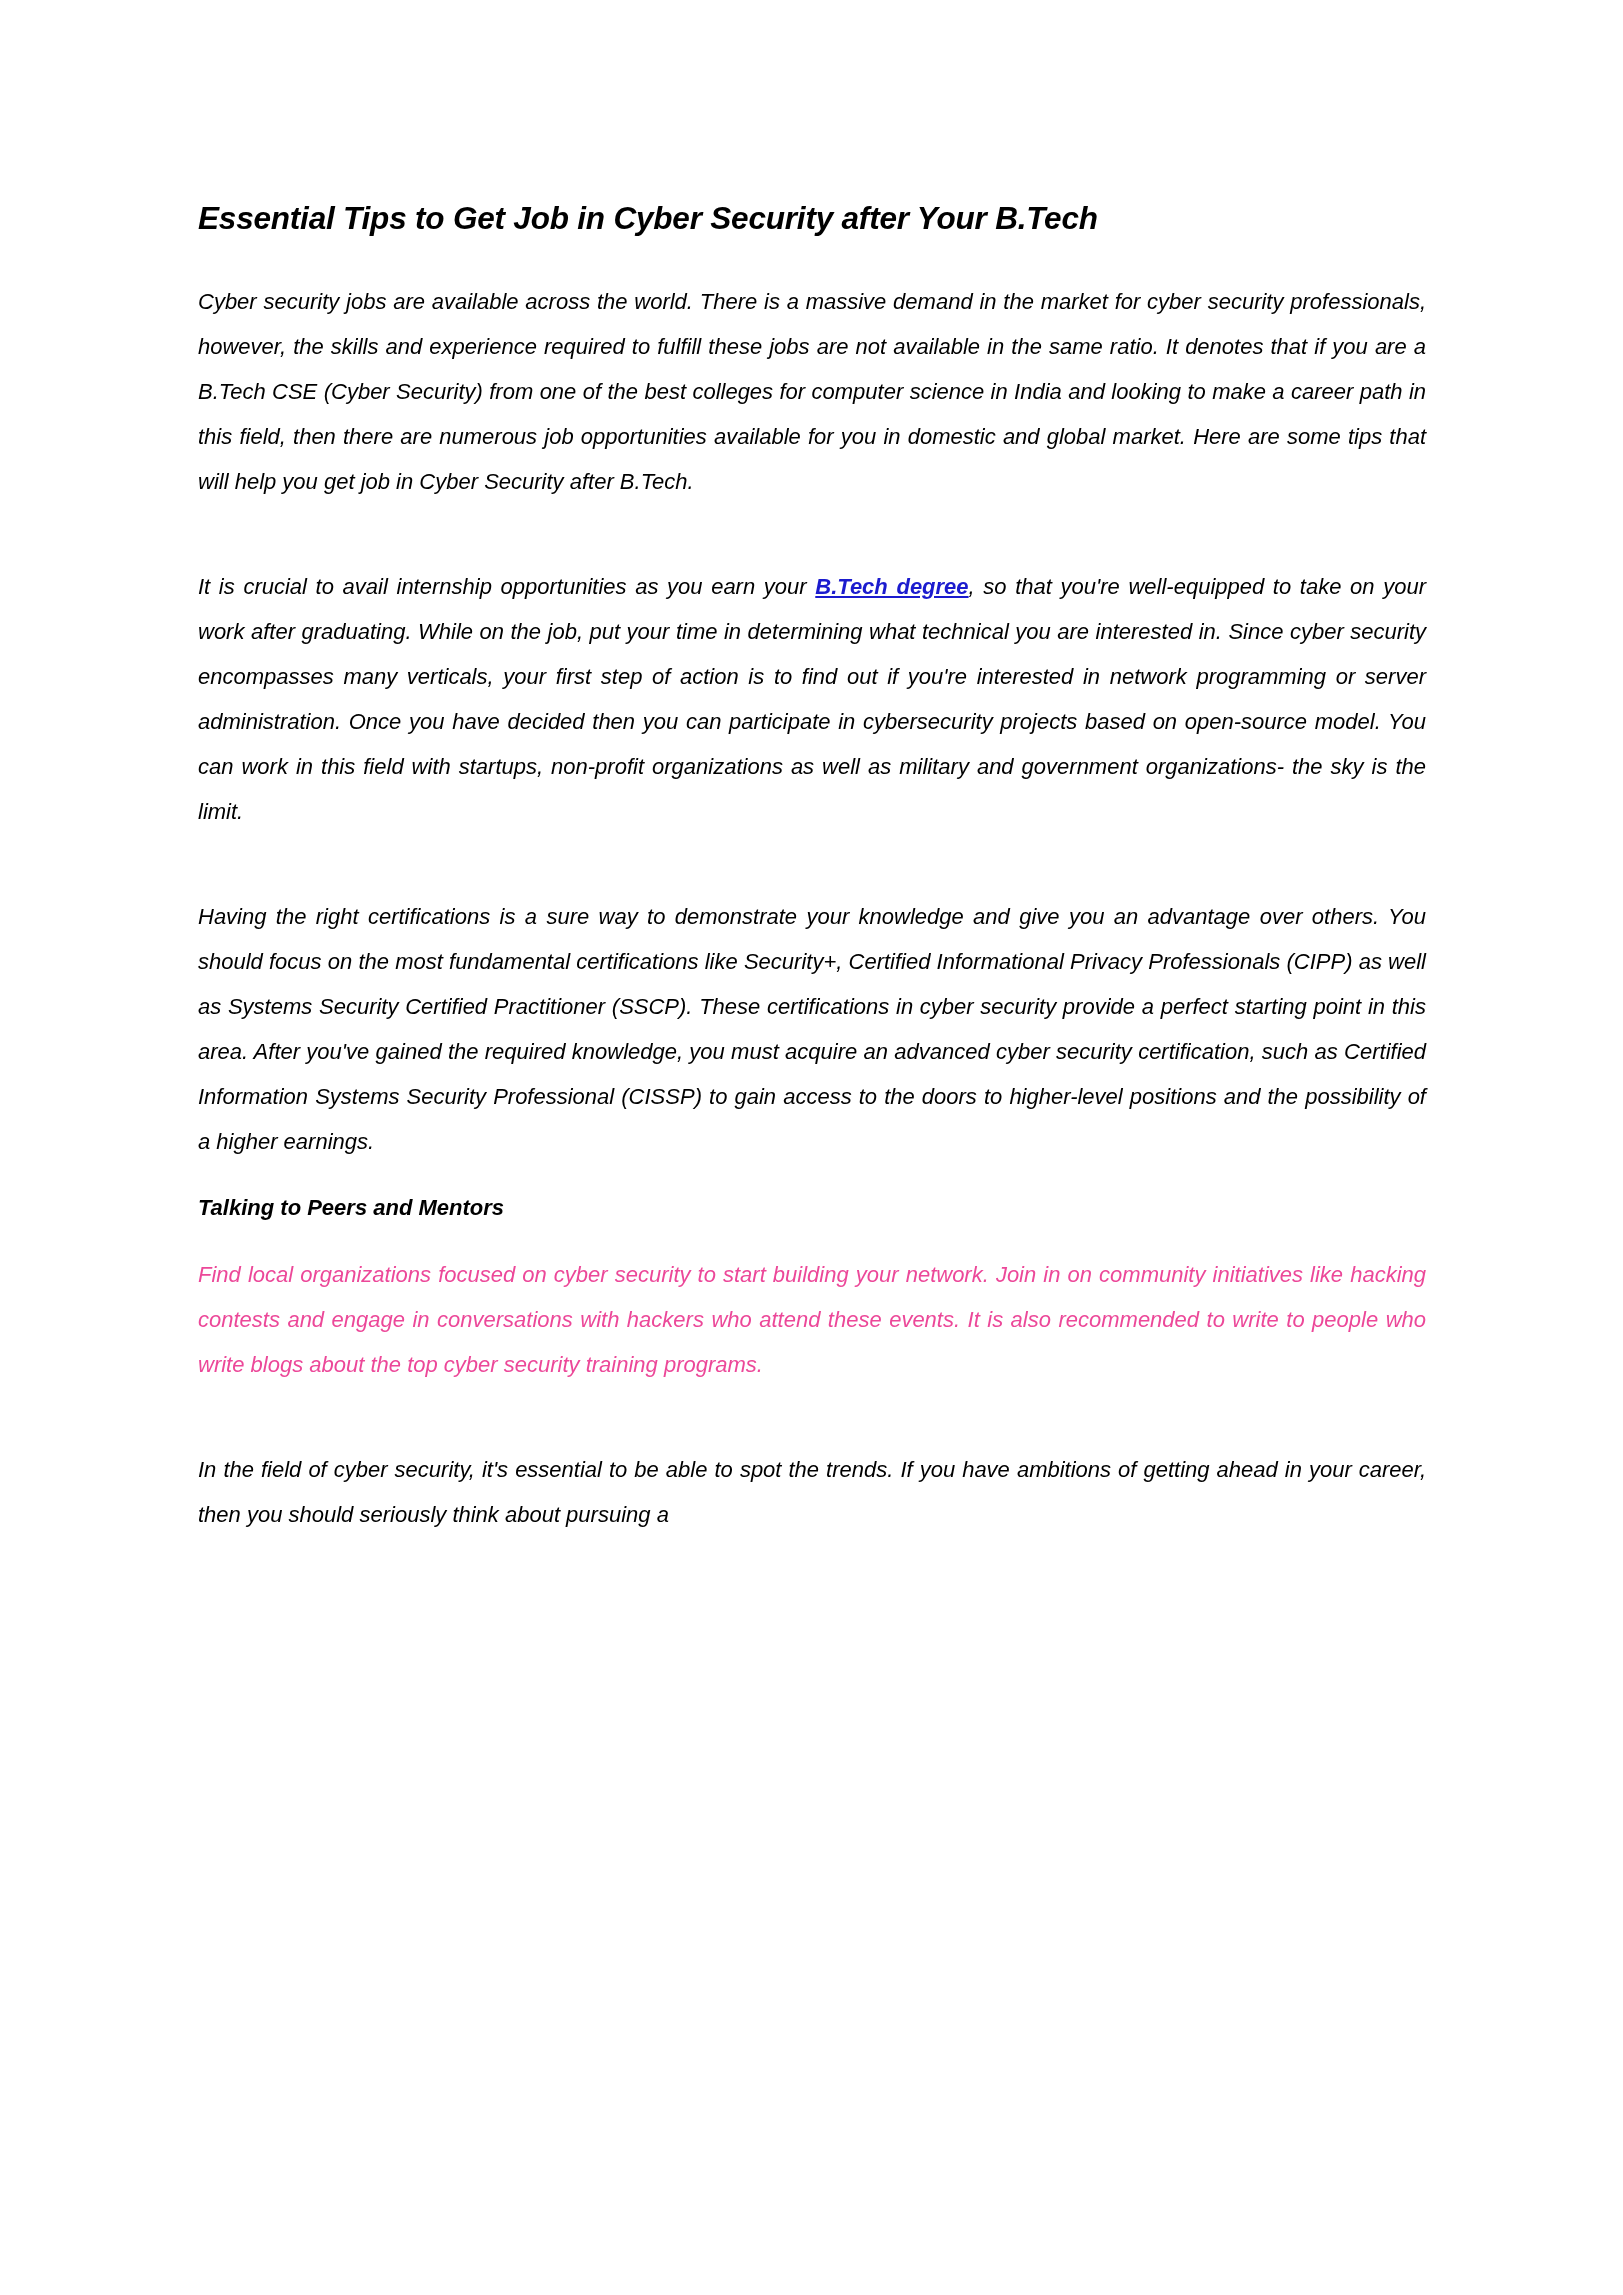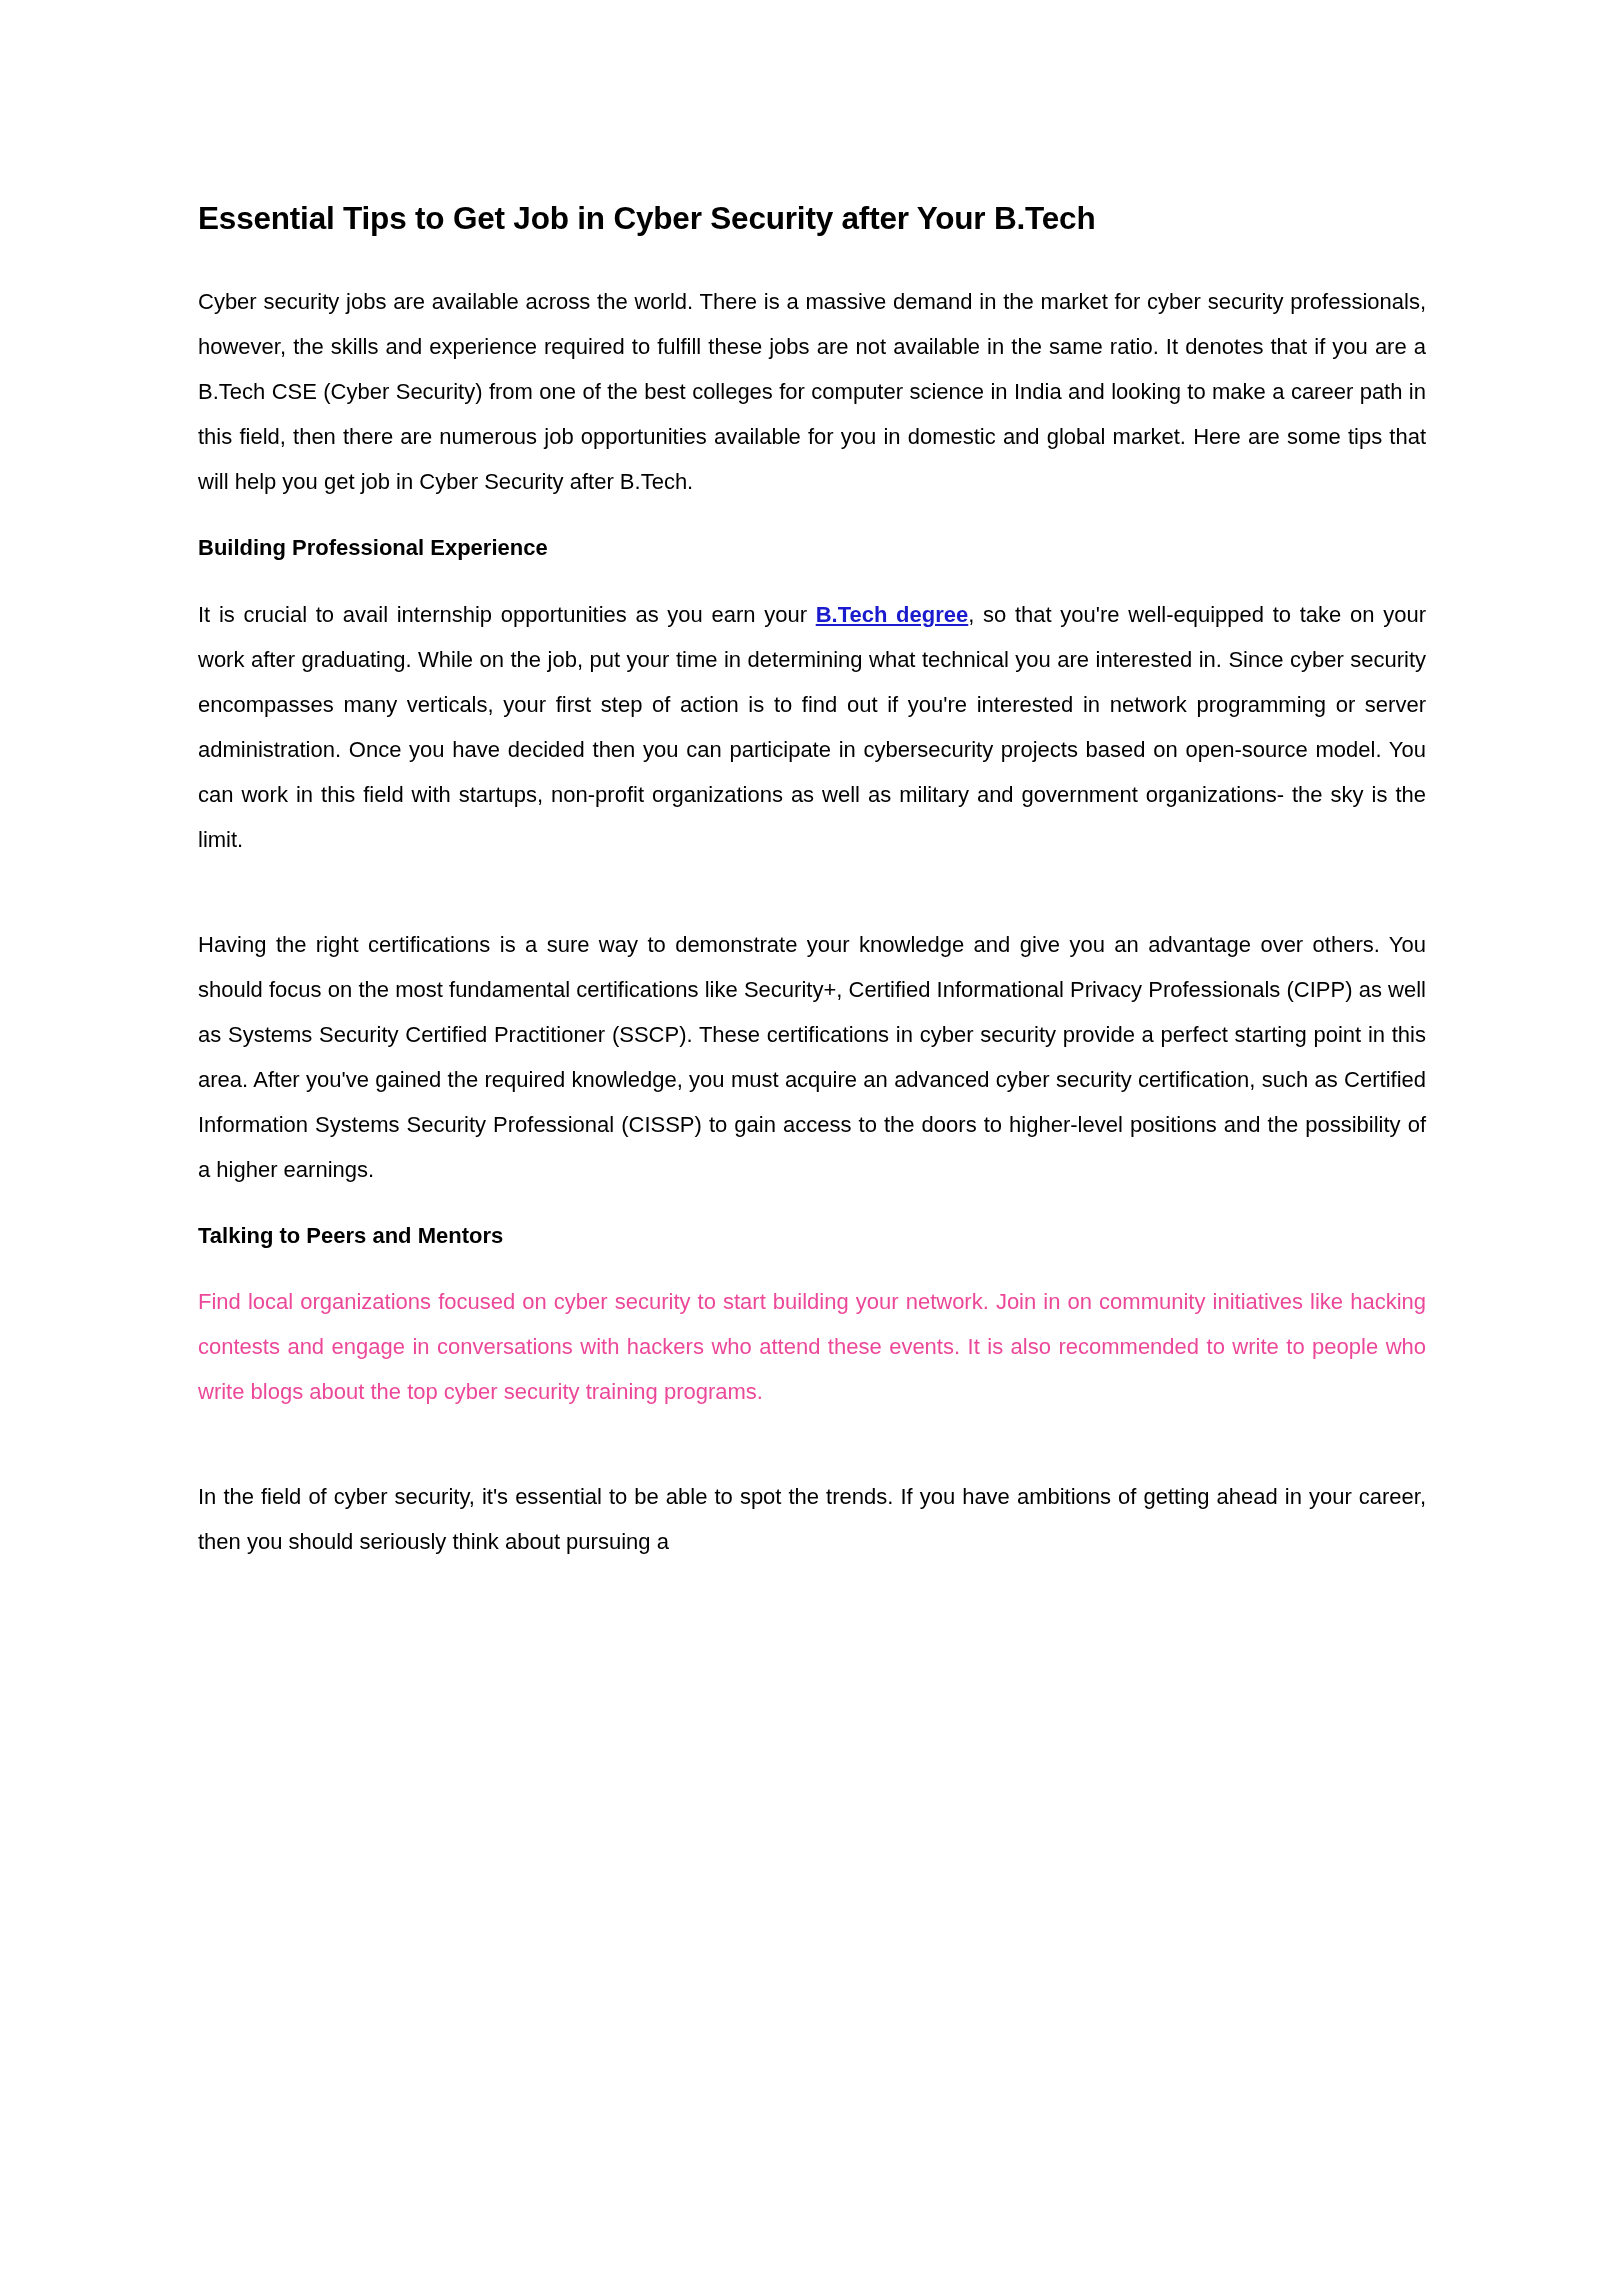--- a/index.html
+++ b/index.html
@@ -16,20 +16,21 @@
     -webkit-font-smoothing: antialiased;
   }
 
   .page {
     position: relative;
     width: 1509px;
     height: 2295px;
     background: #ffffff;
     box-sizing: border-box;
     overflow: hidden;
+    font-style: italic;
   }
 
   .content {
     position: absolute;
     left: 198px;
     top: 198px;
     width: 1228px;
   }
 
   .doc-title {
@@ -86,21 +87,20 @@
   <div class="content">
 
     <h1 class="doc-title" style="color: rgb(0, 0, 0);">Essential Tips to Get Job in Cyber Security after Your B.Tech</h1>
 
     <div class="gap-title-body"></div>
 
     <p class="para" style="color: rgb(0, 0, 0);">Cyber security jobs are available across the world. There is a massive demand in the market for cyber security professionals, however, the skills and experience required to fulfill these jobs are not available in the same ratio. It denotes that if you are a B.Tech CSE (Cyber Security) from one of the best colleges for computer science in India and looking to make a career path in this field, then there are numerous job opportunities available for you in domestic and global market. Here are some tips that will help you get job in Cyber Security after B.Tech.</p>
 
     <div class="gap-body-head"></div>
 
-    <h2 class="section-head" style="color: rgb(0, 0, 0);">Building Professional Experience</h2>
 
     <div class="gap-head-body"></div>
 
     <p class="para" style="color: rgb(0, 0, 0);"><span>It is crucial to avail internship opportunities as you earn your </span><a class="inline-link" href="#" style="color: rgb(27, 27, 206); text-decoration-color: rgb(27, 27, 206);">B.Tech degree</a><span>, so that you're well-equipped to take on your work after graduating. While on the job, put your time in determining what technical you are interested in. Since cyber security encompasses many verticals, your first step of action is to find out if you're interested in network programming or server administration. Once you have decided then you can participate in cybersecurity projects based on open-source model. You can work in this field with startups, non-profit organizations as well as military and government organizations- the sky is the limit.</span></p>
 
     <div class="gap-body-head"></div>
 
 
     <div class="gap-head-body"></div>
 

